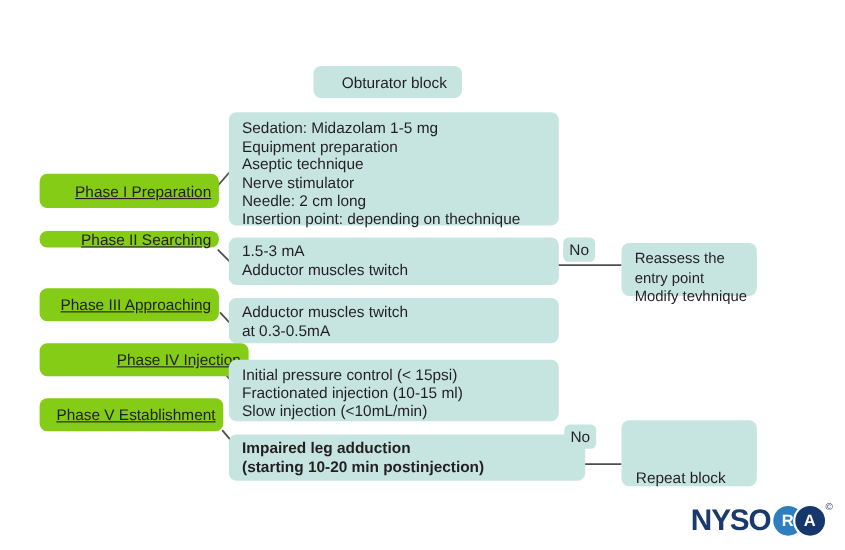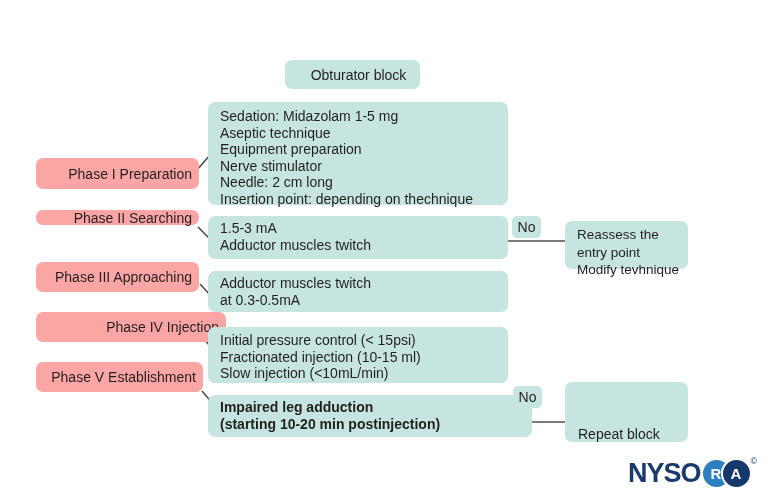--- a/index.html
+++ b/index.html
@@ -22,21 +22,21 @@
     pointer-events: none;
   }
   .box {
     position: absolute;
     box-sizing: border-box;
     border-radius: 7px;
     color: #231f20;
     font-size: 14px;
   }
   .light { background: #c6e5e1; }
-  .phase { background: #fca5a5; }
+  .phase { background: #84cc16; text-decoration: underline; }
   .title-box {
     display: flex;
     align-items: center;
     justify-content: center;
     padding-left: 12px;
   }
   .phase-box {
     display: flex;
     align-items: center;
     justify-content: flex-end;
@@ -123,22 +123,22 @@
 
   <div class="box light title-box" style="left:285px; top:60px; width:135px; height:29px;">
     <span>Obturator block</span>
   </div>
 
   <div class="box phase phase-box" style="left:36px; top:158px; width:163px; height:31px;">
     <span>Phase I Preparation</span>
   </div>
   <div class="box light detail-box" style="left:208px; top:102px; width:300px; height:103px; padding-top:6px;">
     <div class="dline">Sedation: Midazolam 1-5 mg</div>
+    <div class="dline">Equipment preparation</div>
     <div class="dline">Aseptic technique</div>
-    <div class="dline">Equipment preparation</div>
     <div class="dline">Nerve stimulator</div>
     <div class="dline">Needle: 2 cm long</div>
     <div class="dline">Insertion point: depending on thechnique</div>
   </div>
 
   <div class="box phase phase-box" style="left:36px; top:210px; width:163px; height:15px;">
     <span>Phase II Searching</span>
   </div>
   <div class="box light detail-box" style="left:208px; top:216px; width:300px; height:43px;">
     <div class="dline-tight">1.5-3 mA</div>

